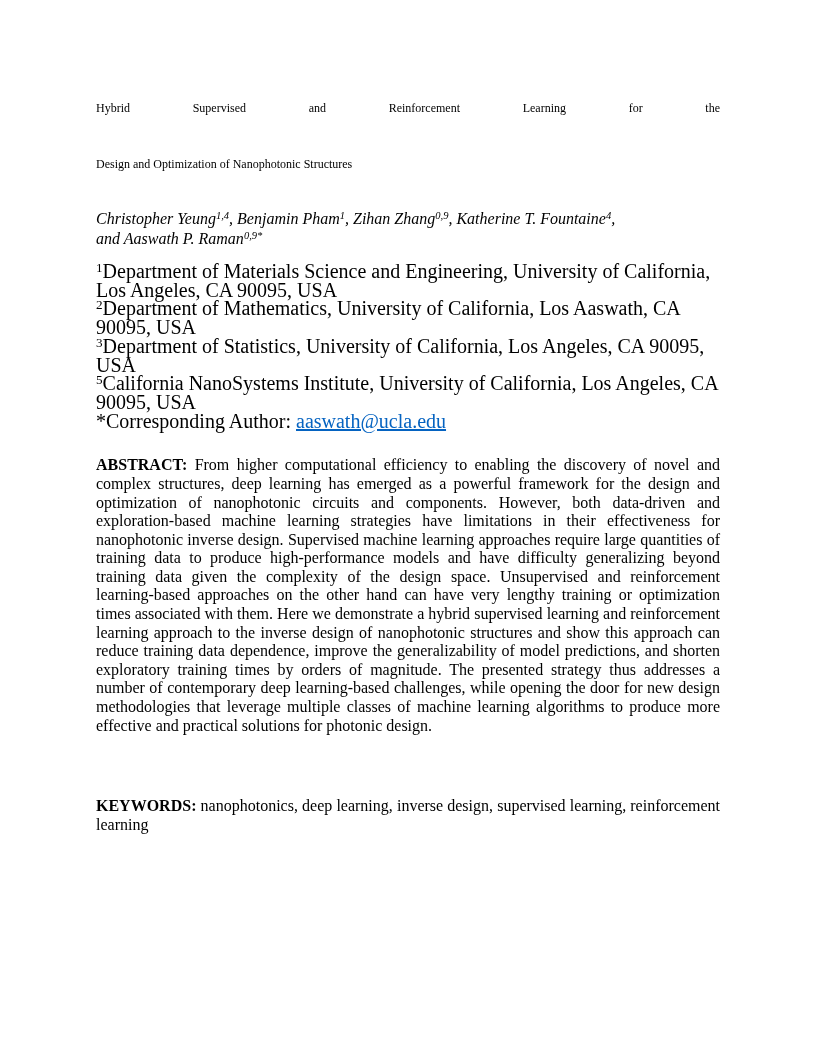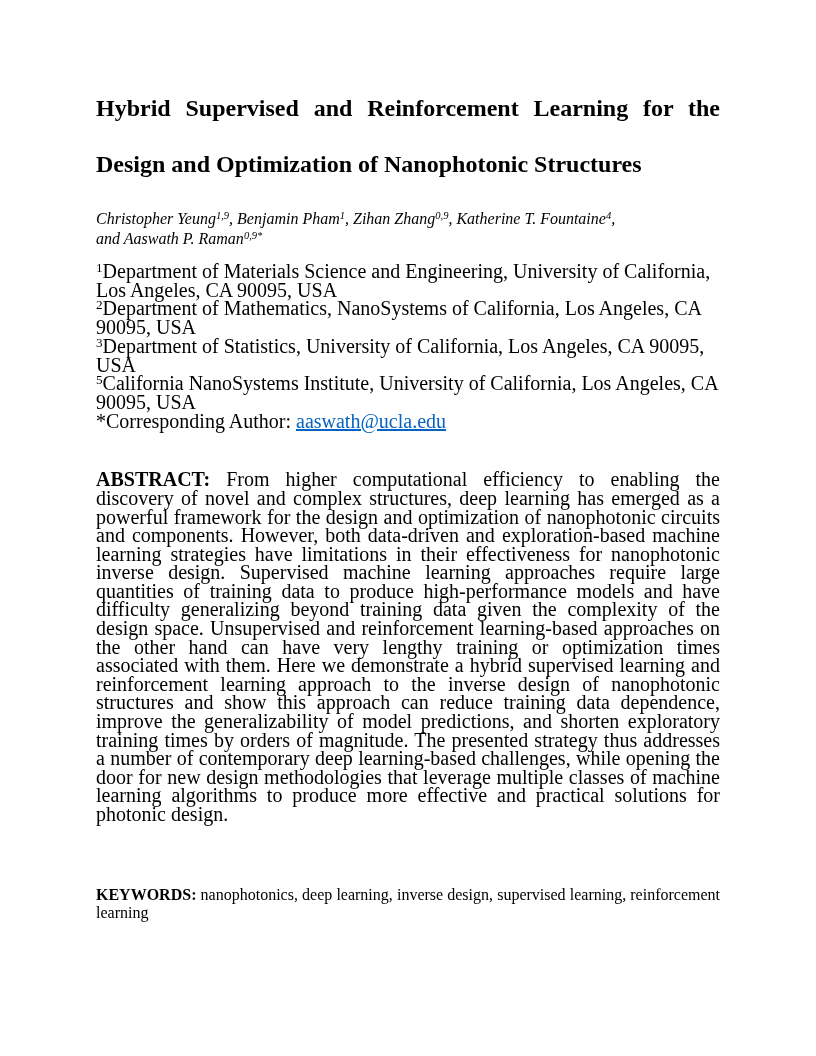--- a/index.html
+++ b/index.html
@@ -12,22 +12,22 @@
     overflow: hidden;
   }
   .page {
     width: 816px;
     height: 1056px;
     padding: 0 96px;
     background: #ffffff;
   }
   .title {
     margin-top: 92px;
-    font-size: 24px;
-    font-weight: bold;
+    font-size: 12px;
+    font-weight: normal;
     line-height: 33px;
     color: #000000;
   }
   .title-line1 { display: block; text-align: justify; text-align-last: justify; }
   .title-line2 { display: block; text-align: left; margin-top: 23px; }
   .authors {
     margin-top: 28px;
     font-style: italic;
     font-size: 16px;
     line-height: 20px;
@@ -43,22 +43,22 @@
     position: relative;
     top: -0.45em;
     line-height: 0;
   }
   .email-link {
     color: #0563C1;
     text-decoration: underline;
     cursor: pointer;
   }
   .abstract {
-    margin-top: 40px;
-    font-size: 20px;
+    margin-top: 26px;
+    font-size: 16px;
     line-height: 18.6px;
     text-align: justify;
   }
   .keywords {
     margin-top: 62px;
     font-size: 16px;
     line-height: 18.6px;
     text-align: justify;
   }
   .bold-label { font-weight: bold; }
@@ -67,27 +67,27 @@
 <body>
 
 <div class="page">
 
   <h1 class="title">
     <span class="title-line1">Hybrid Supervised and Reinforcement Learning for the</span>
     <span class="title-line2">Design and Optimization of Nanophotonic Structures</span>
   </h1>
 
   <div class="authors">
-    <div><span>Christopher Yeung</span><sup>1,9</sup><span>, </span><span>Benjamin Pham</span><sup>1</sup><span>, </span><span>Zihan Zhang</span><sup>0,9</sup><span>, </span><span>Katherine T. Fountaine</span><sup>4</sup><span>,</span></div>
+    <div><span>Christopher Yeung</span><sup>1,4</sup><span>, </span><span>Benjamin Pham</span><sup>1</sup><span>, </span><span>Zihan Zhang</span><sup>0,9</sup><span>, </span><span>Katherine T. Fountaine</span><sup>4</sup><span>,</span></div>
     <div><span>and Aaswath P. Raman</span><sup>0,9*</sup></div>
   </div>
 
   <div class="affiliations">
     <div><sup>1</sup><span>Department of Materials Science and Engineering, University of California, Los Angeles, CA 90095, USA</span></div>
-    <div><sup>2</sup><span>Department of Mathematics, NanoSystems of California, Los Angeles, CA 90095, USA</span></div>
+    <div><sup>2</sup><span>Department of Mathematics, University of California, Los Aaswath, CA 90095, USA</span></div>
     <div><sup>3</sup><span>Department of Statistics, University of California, Los Angeles, CA 90095, USA</span></div>
     <div><sup>5</sup><span>California NanoSystems Institute, University of California, Los Angeles, CA 90095, USA</span></div>
     <div><span>*Corresponding Author: </span><a class="email-link">aaswath@ucla.edu</a></div>
   </div>
 
   <p class="abstract"><span class="bold-label">ABSTRACT:</span>
 <span>From higher computational efficiency to enabling the discovery of novel and complex structures, deep learning has emerged as a powerful framework for the design and optimization of nanophotonic circuits and components. However, both data-driven and exploration-based machine learning strategies have limitations in their effectiveness for nanophotonic inverse design. Supervised machine learning approaches require large quantities of training data to produce high-performance models and have difficulty generalizing beyond training data given the complexity of the design space. Unsupervised and reinforcement learning-based approaches on the other hand can have very lengthy training or optimization times associated with them. Here we demonstrate a hybrid supervised learning and reinforcement learning approach to the inverse design of nanophotonic structures and show this approach can reduce training data dependence, improve the generalizability of model predictions, and shorten exploratory training times by orders of magnitude. The presented strategy thus addresses a number of contemporary deep learning-based challenges, while opening the door for new design methodologies that leverage multiple classes of machine learning algorithms to produce more effective and practical solutions for photonic design.</span></p>
 
   <p class="keywords"><span class="bold-label">KEYWORDS:</span>
 <span>nanophotonics, deep learning, inverse design, supervised learning, reinforcement learning</span></p>

